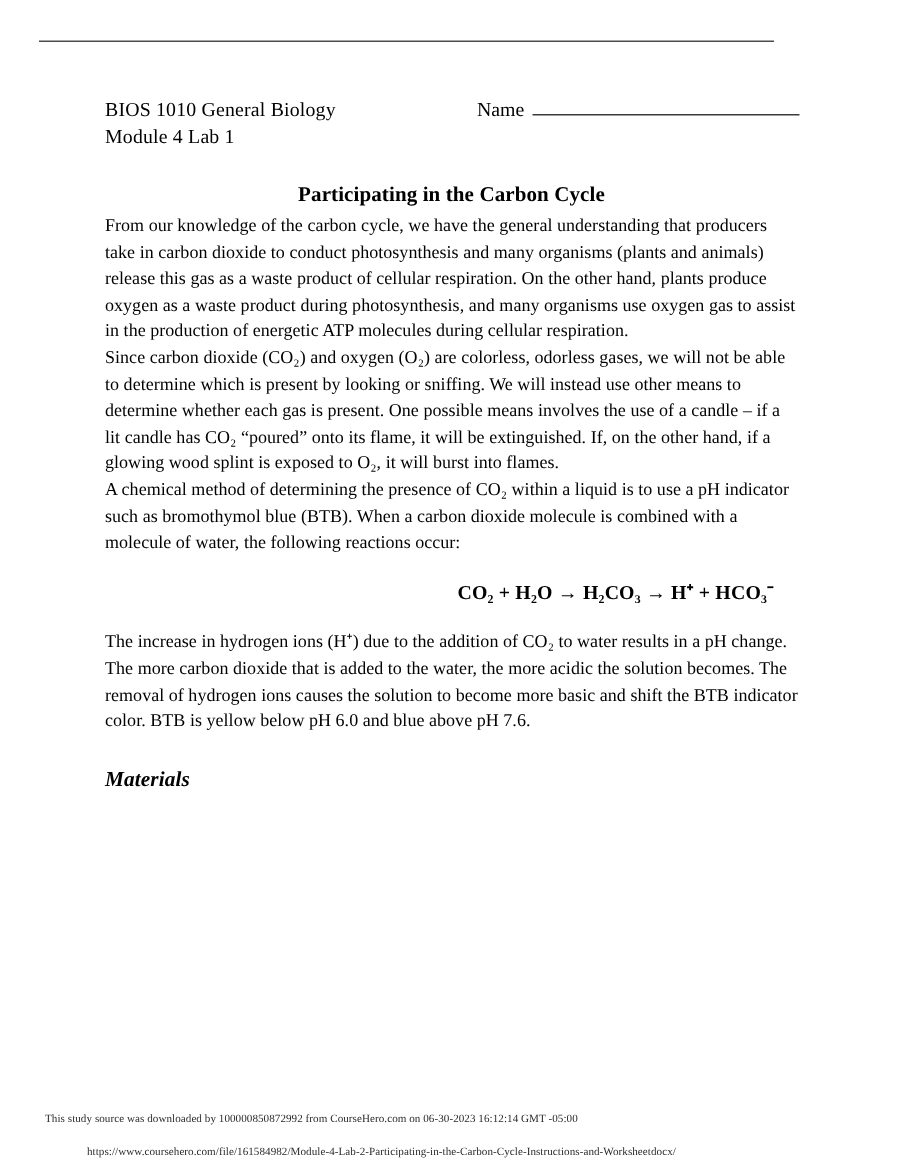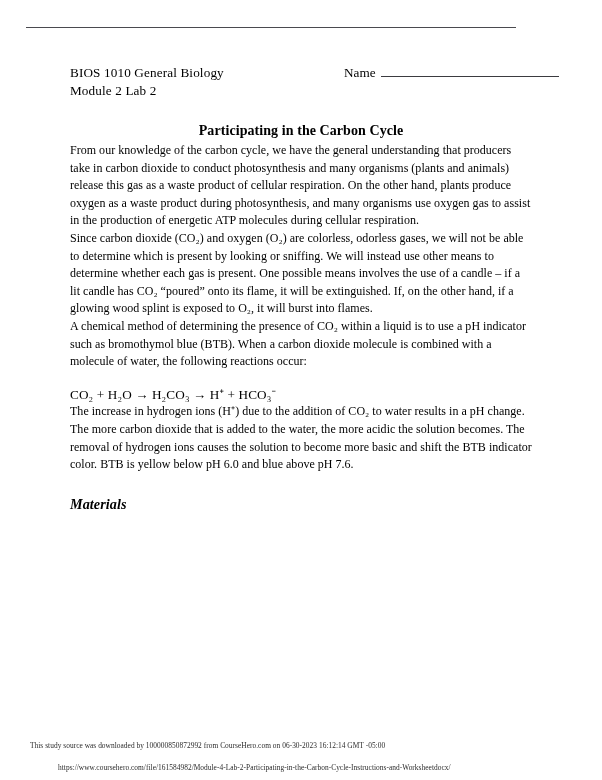--- a/index.html
+++ b/index.html
@@ -52,21 +52,20 @@
   }
   .course-line { white-space: nowrap; }
 
   .name-block {
     position: absolute;
     left: 248px;
     top: 0px;
     display: flex;
     align-items: baseline;
     white-space: nowrap;
-    margin-left: 26px;
   }
   .name-label {
     font-size: 13.2px;
     line-height: 18px;
   }
   .name-rule {
     display: inline-block;
     width: 178px;
     margin-left: 5px;
     border-bottom: 1px solid #3b3b40;
@@ -92,24 +91,25 @@
     margin: 0;
     padding: 0;
     letter-spacing: 0.002em;
   }
   .para-gap-1 { margin-top: 19px; }
   .para-gap   { margin-top: 15px; }
 
   .eq {
     font-size: 13.2px;
     line-height: 17.6px;
-    text-align: left;
-    margin: 0;
+    text-align: right;
+    margin: 16px;
     margin-top: 15px;
     letter-spacing: 0.01em;
+    font-weight: bold;
   }
 
   h2.section-heading {
     font-size: 14.2px;
     font-weight: bold;
     line-height: 18px;
     margin: 0;
     margin-top: 21px;
     letter-spacing: 0.005em;
     font-style: italic;
@@ -159,21 +159,21 @@
 
 <div class="page">
 
   <div class="top-rule"></div>
 
   <div class="content">
 
     <div class="doc-header">
       <div class="course-lines">
         <div class="course-line">BIOS 1010 General Biology</div>
-        <div class="course-line">Module 2 Lab 2</div>
+        <div class="course-line">Module 4 Lab 1</div>
       </div>
 
       <div class="name-block">
         <span class="name-label">Name</span>
         <span class="name-rule"></span>
       </div>
     </div>
 
     <h1 class="doc-title">Participating in the Carbon Cycle</h1>
 

